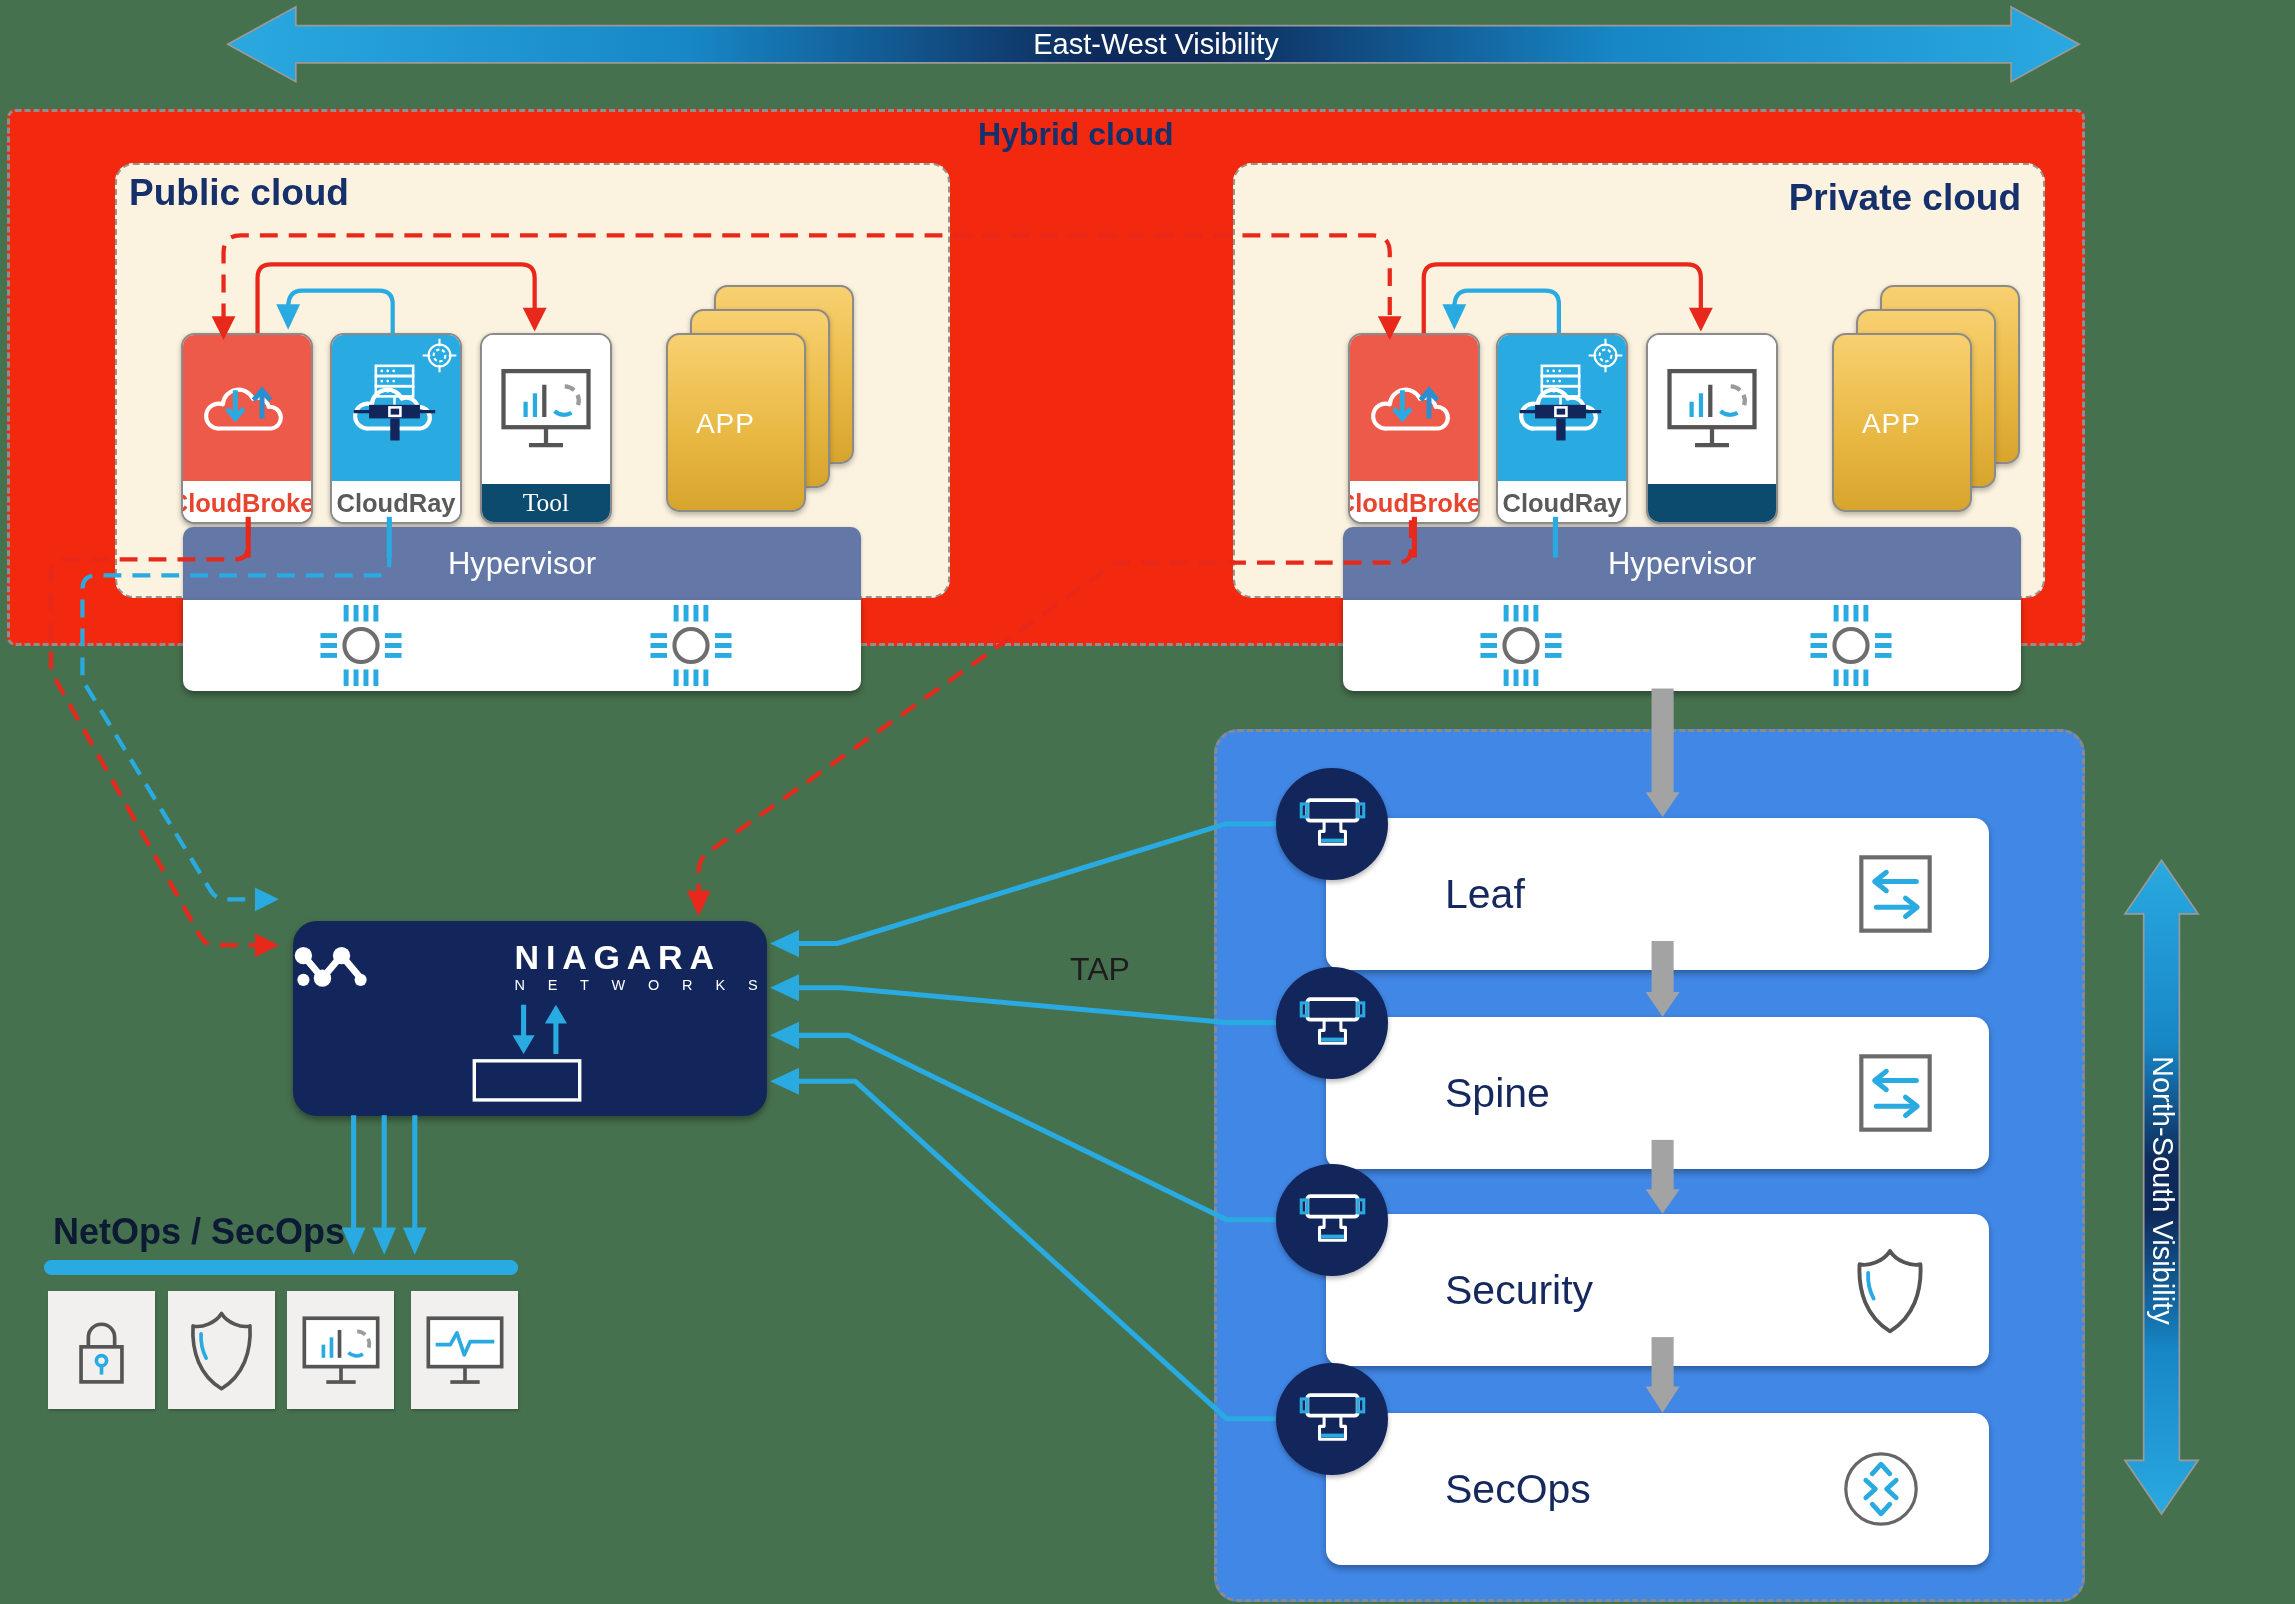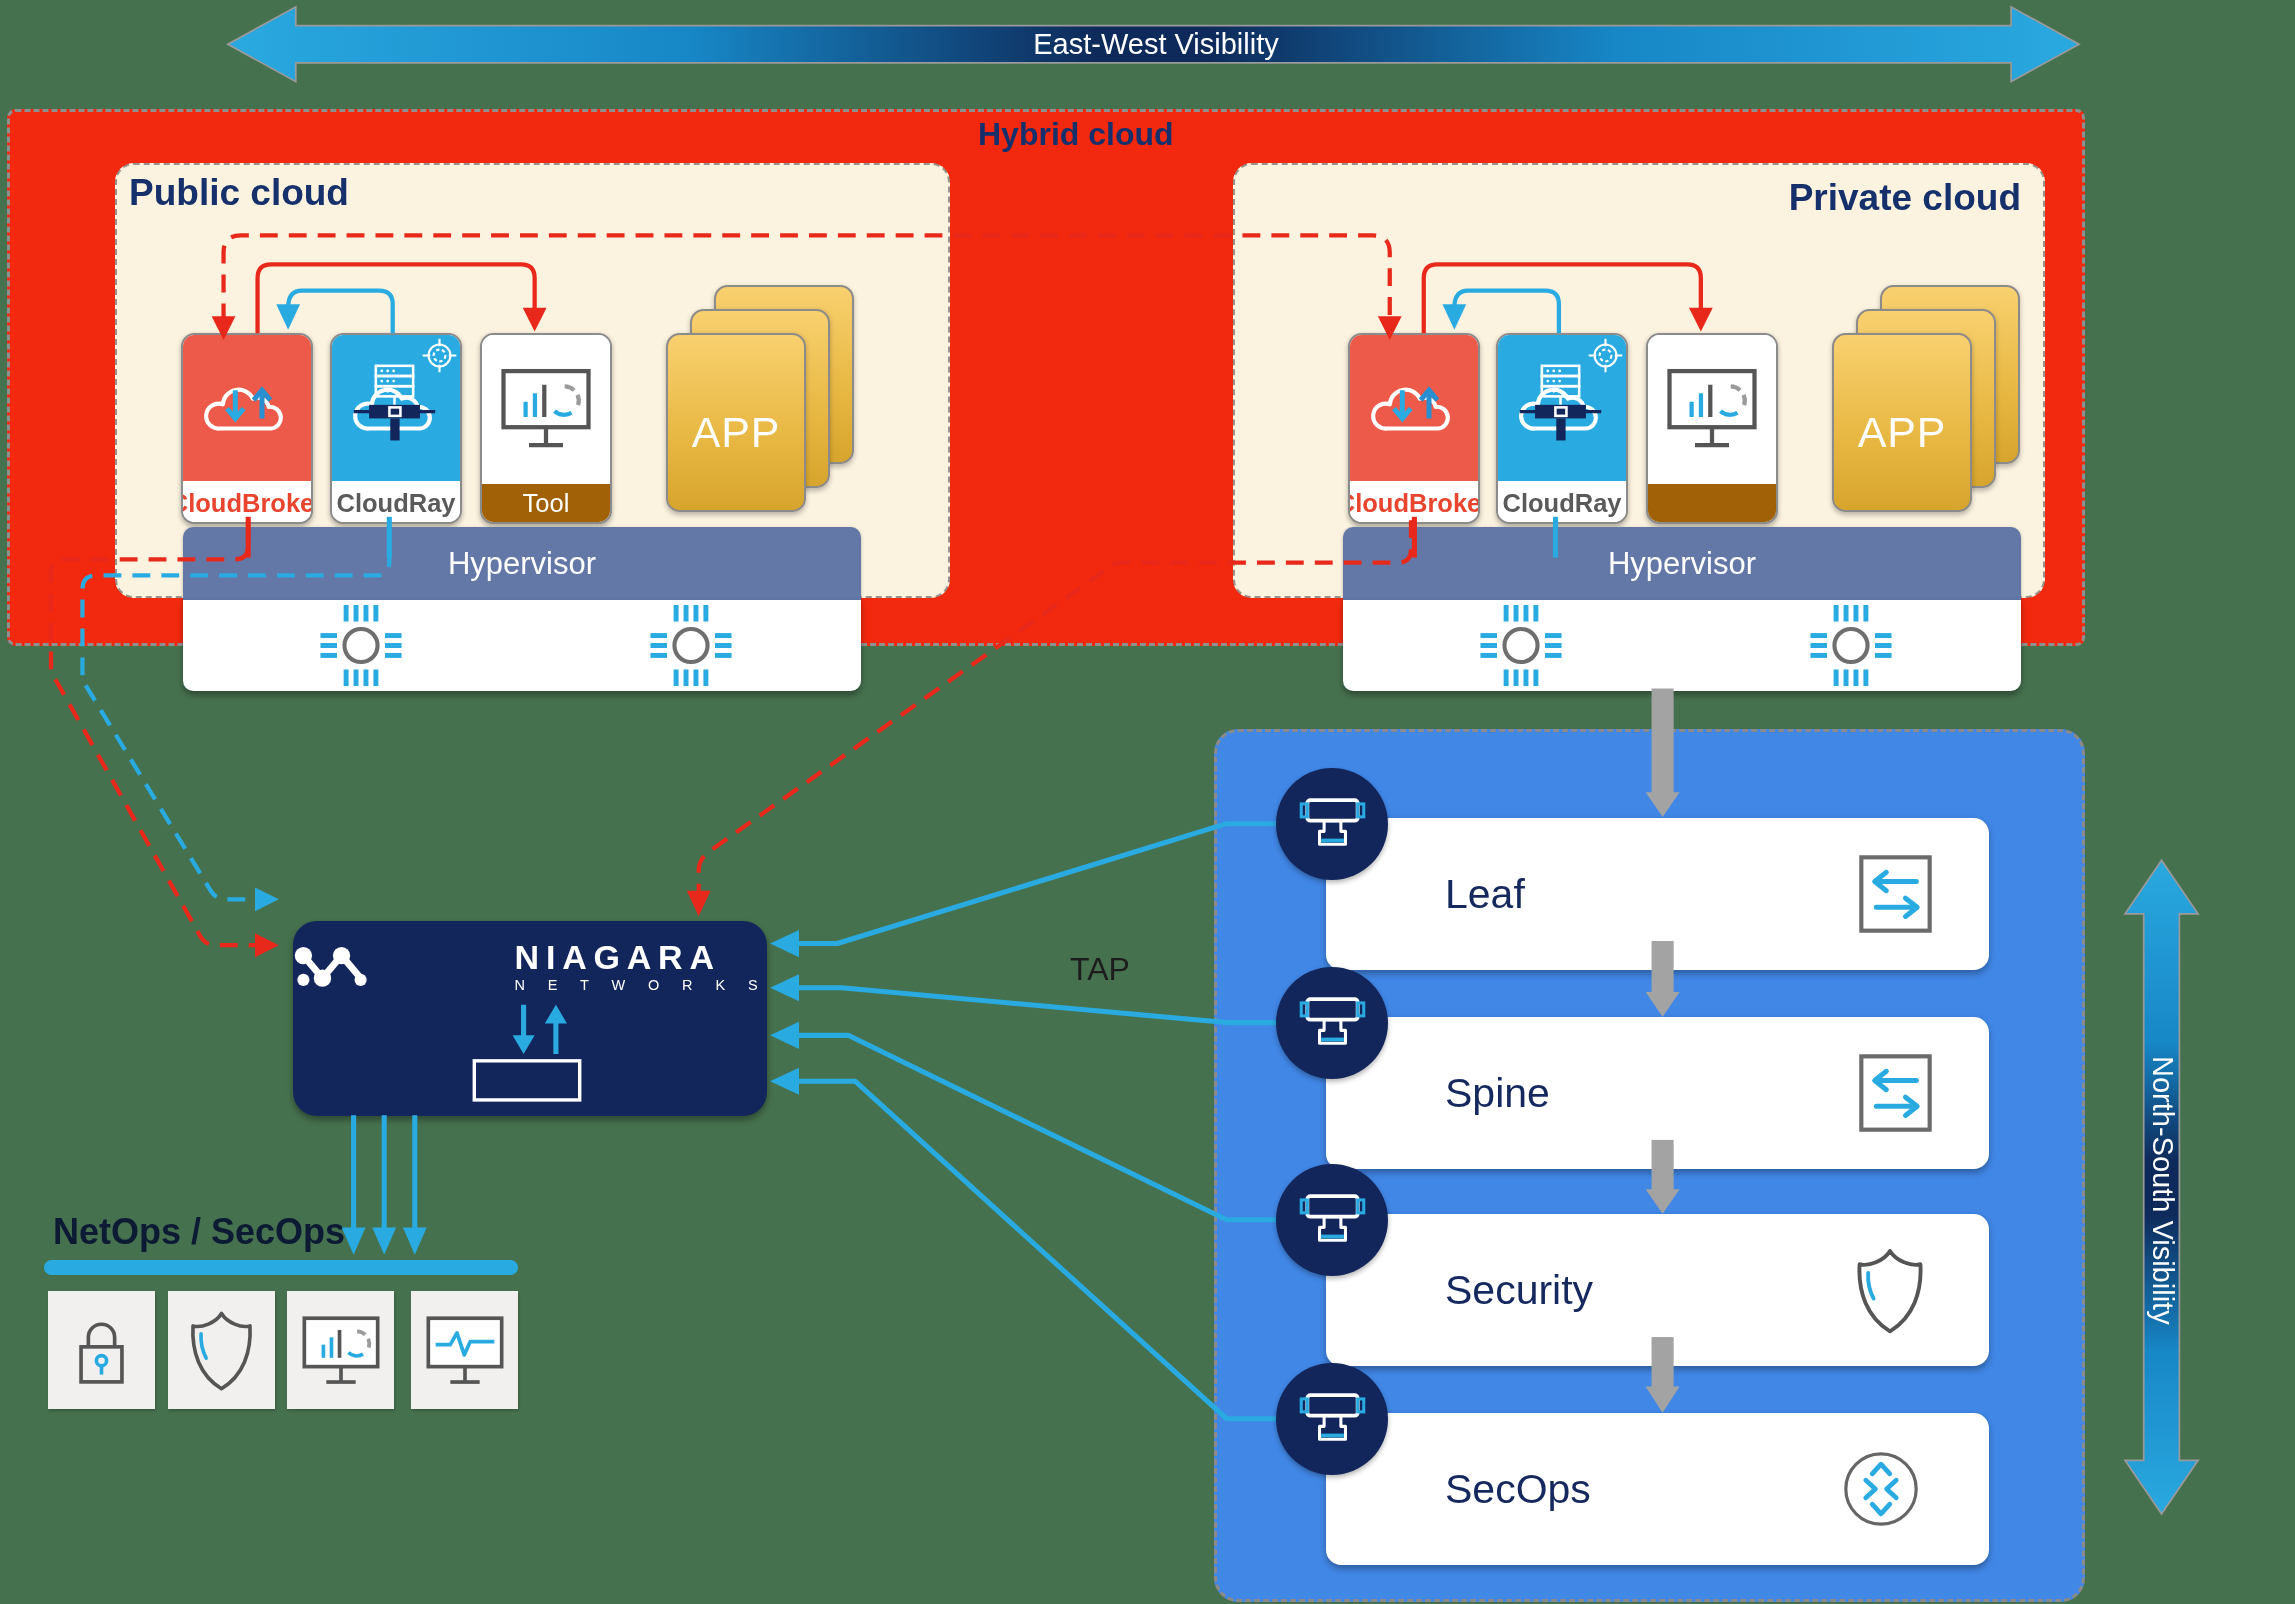--- a/index.html
+++ b/index.html
@@ -18,27 +18,27 @@
   .card{position:absolute;width:128px;height:187px;border:2.6px solid #8b8b8b;border-radius:13.6px;
         overflow:hidden;z-index:6;box-shadow:0 2.6px 5.1px rgba(0,0,0,.3);background:#fff;}
   .card .icon-area{position:relative;width:100%;height:146px;display:flex;align-items:center;justify-content:center;}
   .card .label{position:absolute;left:0;right:0;bottom:0;height:38px;display:flex;align-items:center;
                justify-content:center;font-size:25.5px;font-weight:700;background:#fff;}
   .broker .icon-area{background:#ee5a49;}
   .broker .label{color:#e8442e;}
   .ray .icon-area{background:#29abe2;}
   .ray .label{color:#5a5a5a;}
   .toolcard .icon-area{background:#ffffff;}
-  .toolcard .label{background:#a16207;color:#ffffff;font-weight:400;}
+  .toolcard .label{background:#0c4a6e;color:#ffffff;font-weight:400;font-family:Liberation Serif, serif;}
   .appstack{position:absolute;width:189px;height:235px;z-index:6;}
   .appcard{position:absolute;width:136px;height:175px;border:2.6px solid #8b8b8b;border-radius:13.6px;
            background:linear-gradient(180deg,#f8d06f 0%,#e9b945 55%,#d7a52c 100%);
            box-shadow:0 2.6px 5.1px rgba(0,0,0,.25);}
-  .appcard .app-text{position:absolute;left:0;right:0;top:73px;text-align:center;color:#fff;
-                     font-size:43px;font-weight:400;letter-spacing:0.9px;}
+  .appcard .app-text{position:absolute;left:0;right:0;top:73px;color:#fff;
+                     font-size:28px;font-weight:400;letter-spacing:0.9px;padding-left:28px;}
 
   
   .hyp-bar{background:#6478a7;border-radius:10.2px 10.2px 0 0;color:#fff;display:flex;align-items:center;
            justify-content:center;font-size:31px;z-index:7;box-shadow:0 1.7px 3.4px rgba(0,0,0,.25);
            border-bottom:1.7px solid #8d9ab8;}
   .chips{background:#ffffff;border-radius:0 0 10.2px 10.2px;z-index:7;box-shadow:0 3.4px 6px rgba(0,0,0,.35);}
 
   
   .niagara{left:293px;top:921px;width:474px;height:195px;background:#12265c;border-radius:24px;
            z-index:8;box-shadow:0 3.4px 6.8px rgba(0,0,0,.35);}

